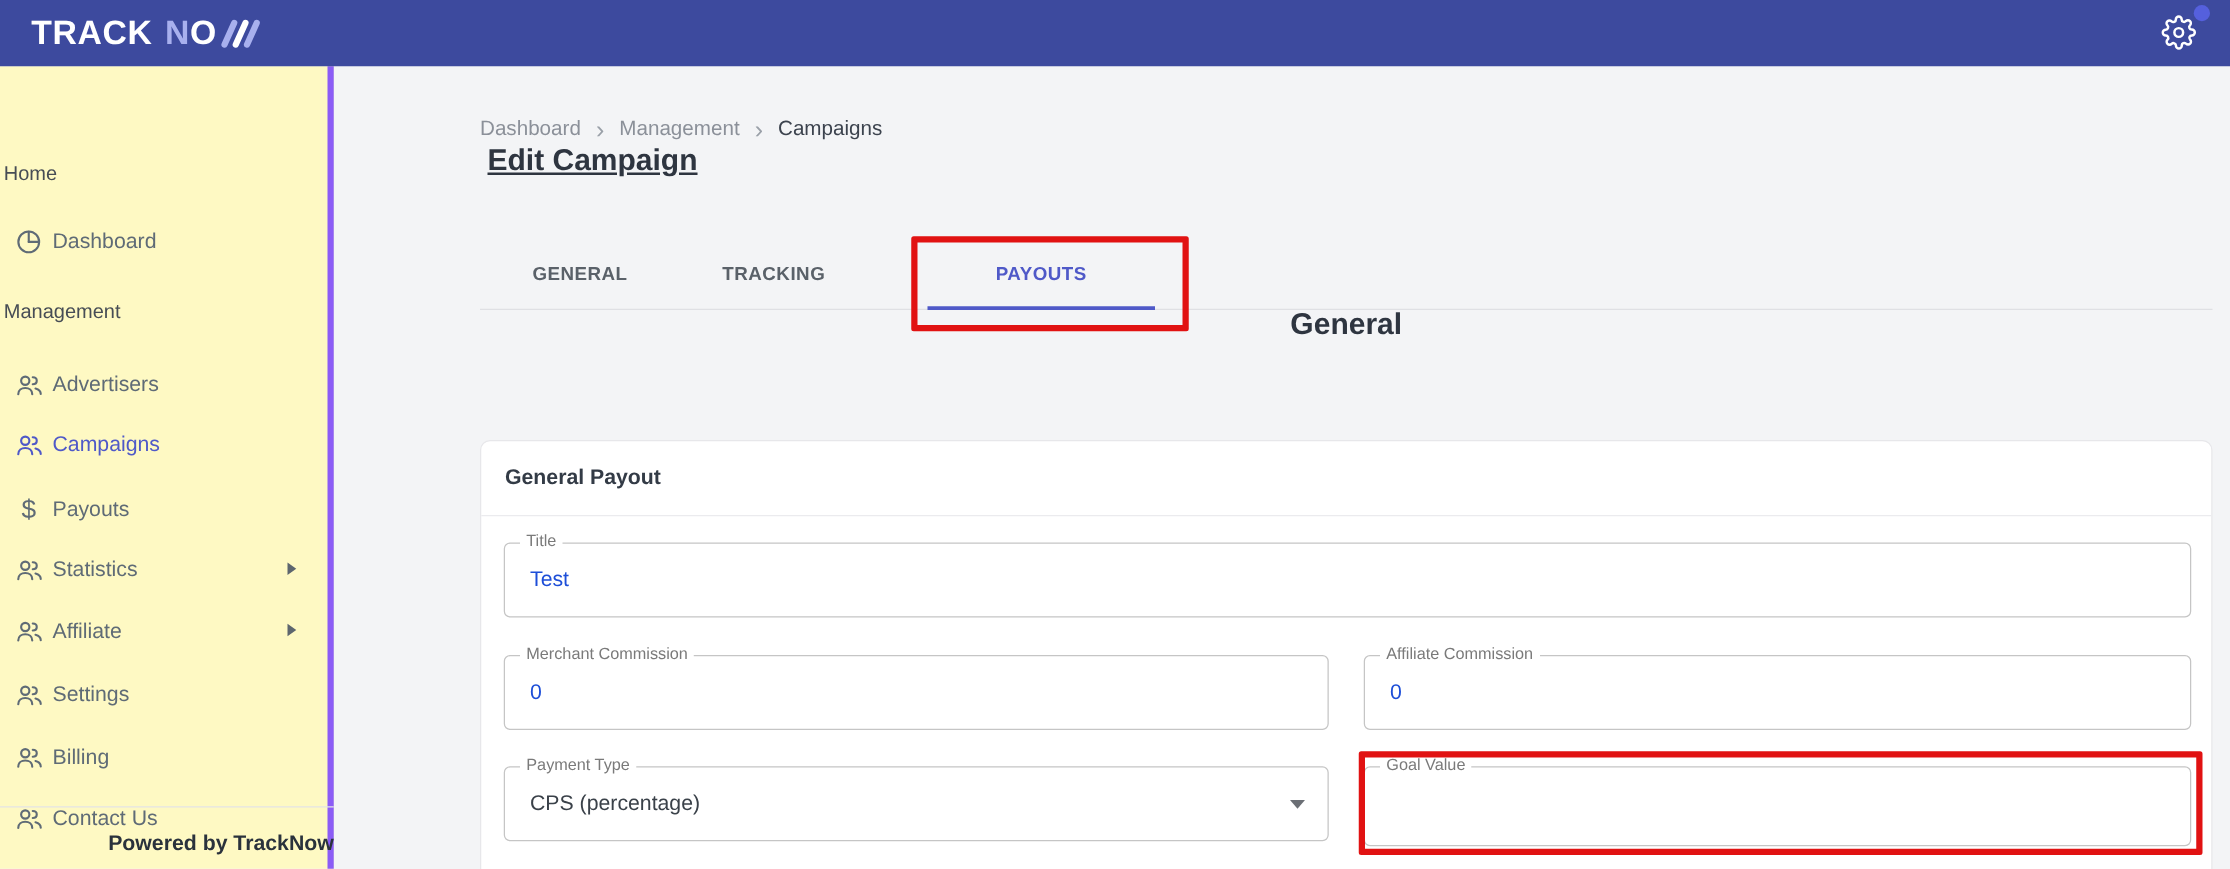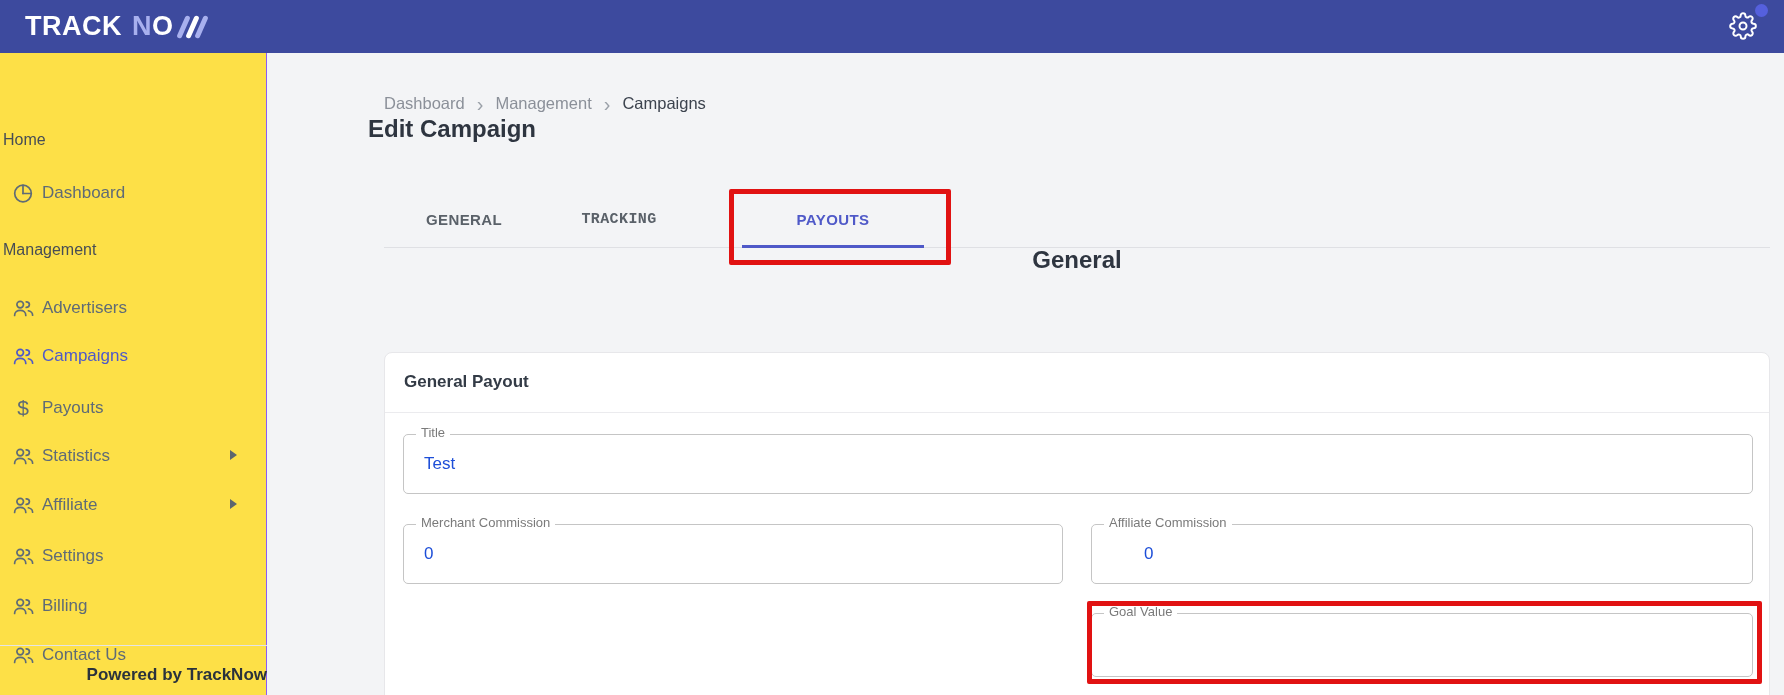--- a/index.html
+++ b/index.html
@@ -20,21 +20,21 @@
   .wglyph i:nth-child(1){ background:#a8b0ee; }
   .wglyph i:nth-child(2){ background:#ffffff; }
   .wglyph i:nth-child(3){ background:#a8b0ee; }
   .gearbtn { position:absolute; right:27px; top:12px; width:28px; height:28px;
     cursor:pointer; }
   .hdr-dot { position:absolute; right:16px; top:4px; width:13px; height:13px;
     border-radius:50%; background:#5560dd; }
 
   
   .sidebar { position:absolute; left:0; top:53px; width:267px; height:642px;
-    background:#fde047; border-right:1px solid #8b5cf6; z-index:20; }
+    background:#fef9c3; border-right:5px solid #8b5cf6; z-index:20; }
   .sec-label { position:absolute; left:3px; width:200px; font-size:16px;
     color:#474d55; }
   .nav-item { position:absolute; left:0; width:267px; height:28px; display:flex;
     align-items:center; cursor:pointer; color:#5f6b76; }
   .nav-item .nicon { position:absolute; left:12px; width:22px; height:22px;
     display:flex; align-items:center; justify-content:center; }
   .nav-item .nlabel { position:absolute; left:42px; font-size:17px; }
   .nav-item.active { color:#4f59c8; }
   .nav-item.active svg { stroke:#4f59c8; }
   .nav-item svg { stroke:#5f6b76; }
@@ -47,30 +47,30 @@
   .powered { position:absolute; left:0; top:612px; width:267px; text-align:right;
     font-size:17px; font-weight:bold; color:#2a323c; }
 
   
   .main { position:absolute; left:267px; top:53px; width:1517px; height:642px; }
   .breadcrumb { position:absolute; left:117px; top:41px; display:flex;
     align-items:center; font-size:16.5px; }
   .bc-link { color:#8b9099; cursor:pointer; }
   .bc-sep { color:#9aa0a8; font-size:20px; margin:0 12px; line-height:16px; }
   .bc-current { color:#3c434e; font-weight:500; }
-  .page-title { position:absolute; left:101px; top:62px; font-size:24px;
-    font-weight:bold; color:#2e3540; }
+  .page-title { position:absolute; left:123px; top:62px; font-size:24px;
+    font-weight:bold; color:#2e3540;text-decoration:underline; }
 
   .tabs { position:absolute; left:117px; top:137px; width:1386px; height:58px;
     border-bottom:1px solid #dfe0e4; }
   .tab { position:absolute; top:0; height:58px; display:flex; align-items:center;
     justify-content:center; font-size:15px; font-weight:bold; letter-spacing:.4px;
     color:#5a6169; cursor:pointer; }
   .tab.t0 { left:0; width:160px; }
-  .tab.t1 { left:150px; width:170px;font-family:Liberation Mono, monospace; }
+  .tab.t1 { left:150px; width:170px; }
   .tab.t2 { left:358px; width:182px; color:#4f59c8; }
   .tab-indicator { position:absolute; left:358px; bottom:-1px; width:182px;
     height:3px; background:#4f59c8; }
 
   .section-heading { position:absolute; left:117px; top:193px; width:1386px;
     text-align:center; font-size:24px; font-weight:bold; color:#2e3540; }
 
   .card { position:absolute; left:117px; top:299px; width:1386px; height:410px;
     background:#ffffff; border:1px solid #e7e7ea; border-radius:8px; }
   .card-header { position:absolute; left:19px; top:19px; font-size:17px;
@@ -80,21 +80,21 @@
 
   .field { position:absolute; border:1px solid #c5c5c5; border-radius:5px;
     background:#fff; }
   .field .fl { position:absolute; top:-10px; left:12px; background:#fff;
     padding:0 5px; font-size:13px; color:#7a7a7a; white-space:nowrap; }
   .field input { width:100%; height:100%; border:none; outline:none;
     background:transparent; padding:0 20px; font-size:17px; color:#1d4ed8;
     font-family:"Liberation Sans", sans-serif; }
   .f-title    { left:18px;  top:81px;  width:1350px; height:60px; }
   .f-merchant { left:18px;  top:171px; width:660px;  height:60px; }
-  .f-affiliate{ left:706px; top:171px; width:662px;  height:60px;padding-left:32px; }
+  .f-affiliate{ left:706px; top:171px; width:662px;  height:60px; }
   .f-payment  { left:18px;  top:260px; width:660px;  height:60px; cursor:pointer; }
   .f-goal     { left:706px; top:260px; width:662px;  height:64px; }
   .sel-value { position:absolute; left:20px; top:0; height:100%; display:flex;
     align-items:center; font-size:17px; color:#3a4149; }
   .sel-arrow { position:absolute; right:18px; top:26px; width:0; height:0;
     border-left:6px solid transparent; border-right:6px solid transparent;
     border-top:7px solid #6b6f75; }
 
   .annotation { position:absolute; border:5px solid #e11212; border-radius:2px;
     pointer-events:none; z-index:40; }
@@ -264,20 +264,25 @@
     <div class="field f-merchant">
       <span class="fl">Merchant Commission</span>
       <input value="0" style="">
     </div>
 
     <div class="field f-affiliate">
       <span class="fl">Affiliate Commission</span>
       <input value="0" style="">
     </div>
 
+    <div class="field f-payment">
+      <span class="fl">Payment Type</span>
+      <span class="sel-value">CPS (percentage)</span>
+      <span class="sel-arrow"></span>
+    </div>
 
     <div class="field f-goal">
       <span class="fl">Goal Value</span>
       <input value="" style="">
     </div>
   </div>
 
   <div class="annotation anno-goal"></div>
 </div>
 

